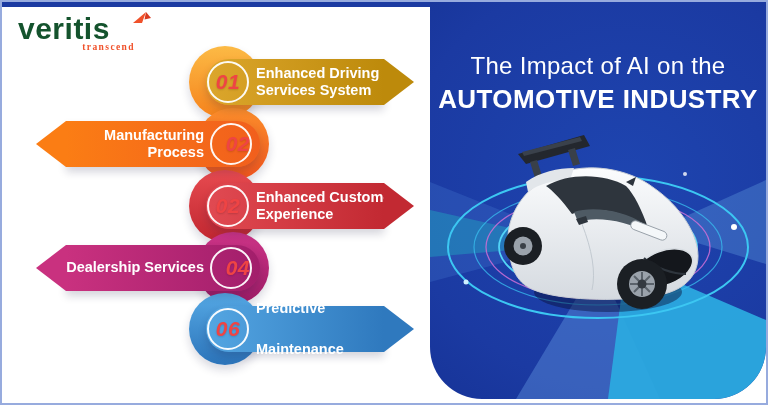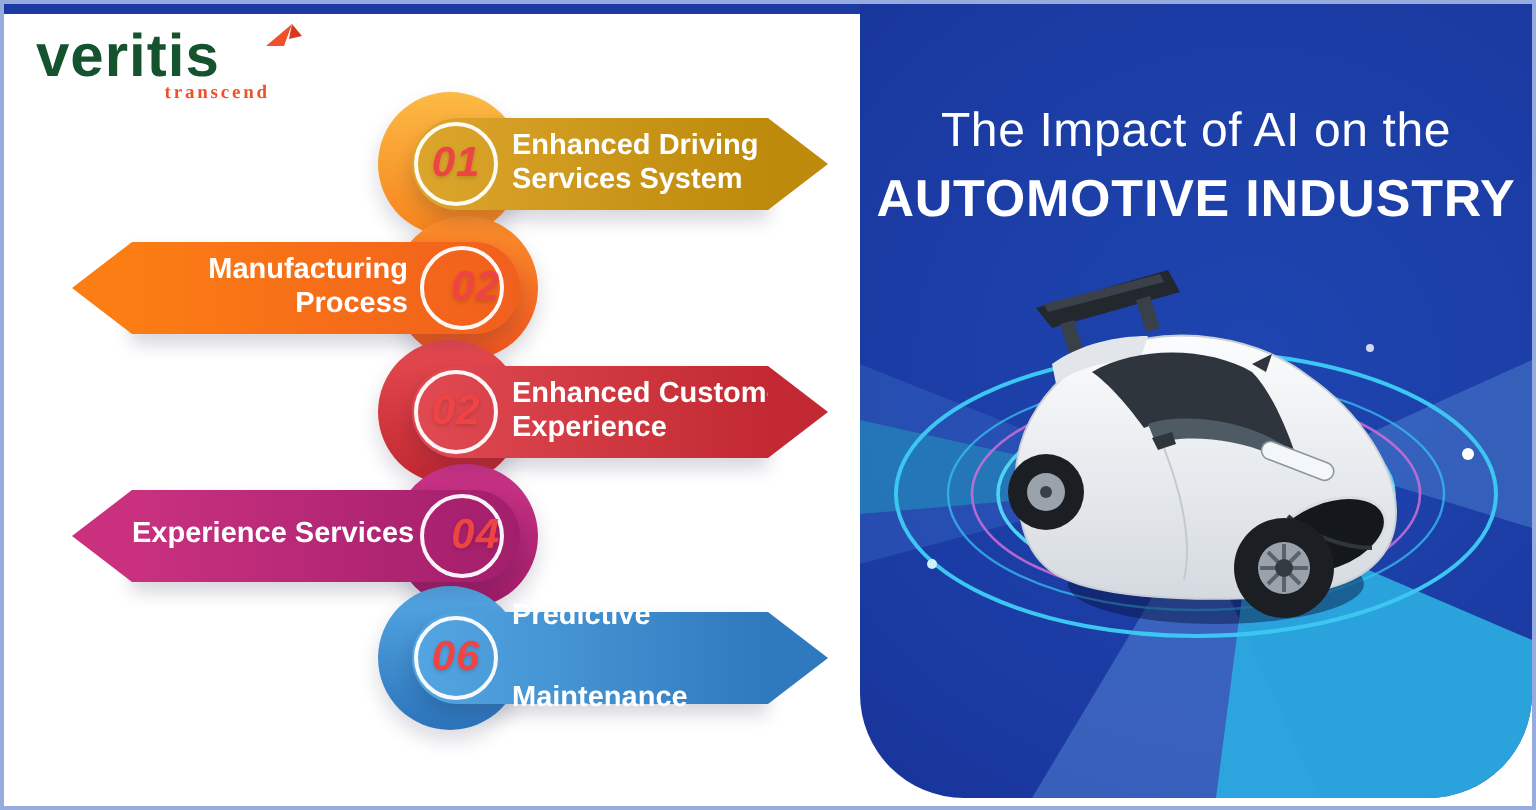--- a/index.html
+++ b/index.html
@@ -104,21 +104,21 @@
     </div>
     <div class="tip"></div>
     <div class="ring">
       <span class="num">02</span>
     </div>
   </div>
 
   <div class="fi fi4 dir-left" style="--bf: #C9317F; --bt: #A21E6B; --cf: #CC3487; --ct: #9E1C66;">
     <div class="circle"></div>
     <div class="banner">
-      <div class="line">Experience Services</div>
+      <div class="line">Dealership Services</div>
       <div class="line"></div>
     </div>
     <div class="tip"></div>
     <div class="ring">
       <span class="num">04</span>
     </div>
   </div>
 
   <div class="fi fi5 dir-right" style="--bf: #54A6E2; --bt: #2F79BE; --cf: #55A8E4; --ct: #2C74BA;">
     <div class="circle"></div>

